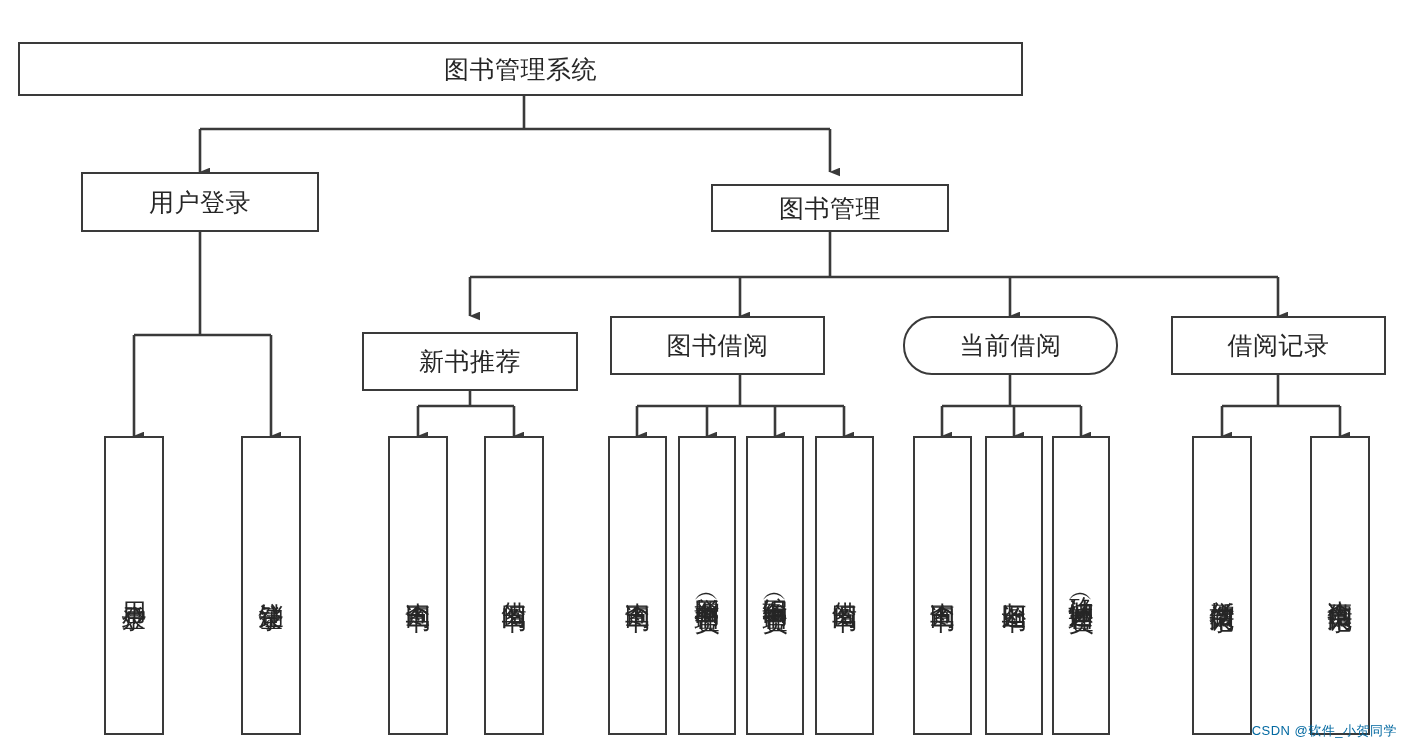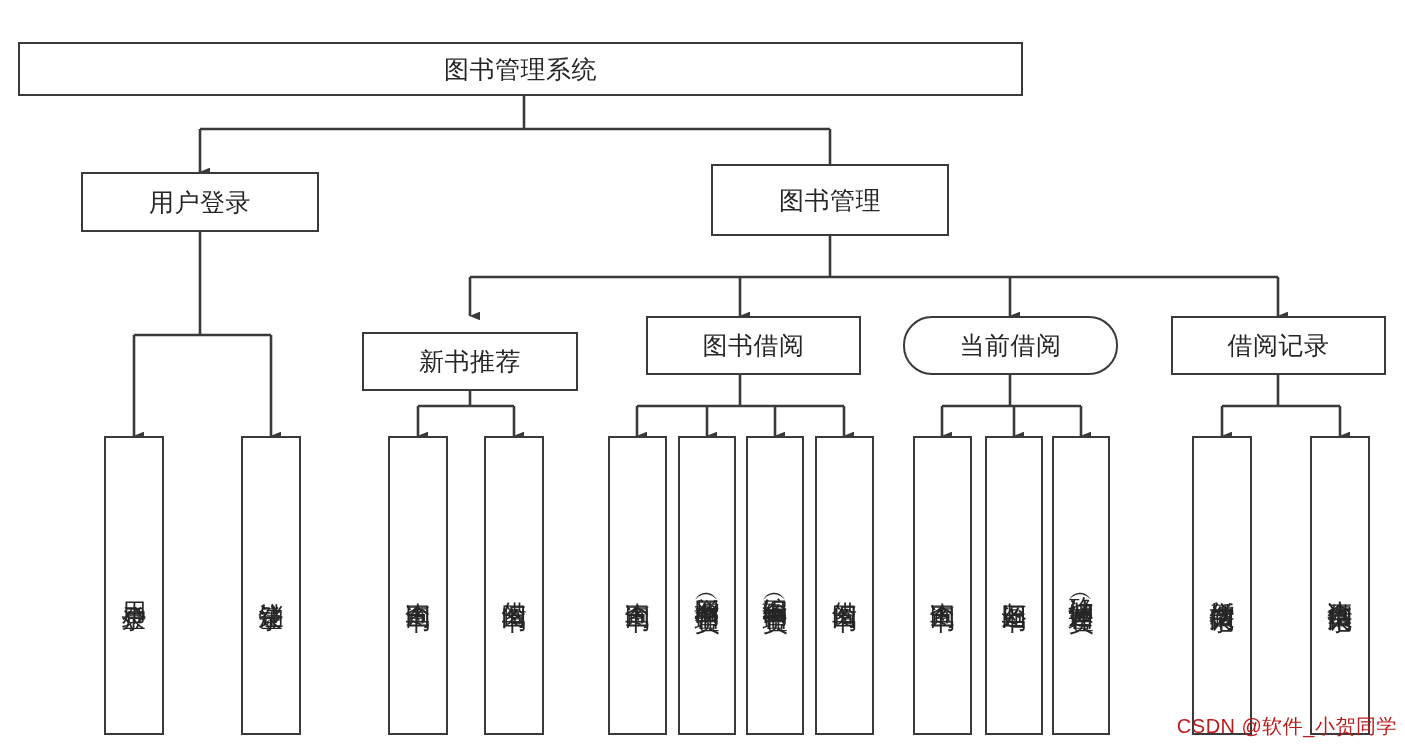--- a/index.html
+++ b/index.html
@@ -54,22 +54,22 @@
     writing-mode: vertical-rl;
     text-orientation: upright;
     font-size: 25px;
     letter-spacing: 2px;
     line-height: 1;
   }
   #watermark {
     position: absolute;
     right: 8px;
     bottom: 7px;
-    font-size: 20px;
-    color: #b91c1c;
+    font-size: 13px;
+    color: #0369a1;
     letter-spacing: 0.5px;
     z-index: 5;
     white-space: nowrap;
   }
 </style>
 </head>
 <body>
 
 <div id="canvas">
 
@@ -116,28 +116,28 @@
       </g>
   </svg>
 
   <div class="node h" style="left: 18px; top: 14px; width: 1005px; height: 54px; margin-top: 28px;">
     <span class="label">图书管理系统</span>
   </div>
 
   <div class="node h" style="left: 81px; top: 172px; width: 238px; height: 60px;">
     <span class="label">用户登录</span>
   </div>
-  <div class="node h" style="left: 711px; top: 164px; width: 238px; height: 72px;">
+  <div class="node h" style="left: 711px; top: 184px; width: 238px; height: 48px;">
     <span class="label">图书管理</span>
   </div>
 
   <div class="node h" style="left: 362px; top: 316px; width: 216px; height: 59px; margin-top: 16px;">
     <span class="label">新书推荐</span>
   </div>
-  <div class="node h" style="left: 646px; top: 316px; width: 215px; height: 59px;">
+  <div class="node h" style="left: 610px; top: 316px; width: 215px; height: 59px;">
     <span class="label">图书借阅</span>
   </div>
   <div class="node h" style="left: 903px; top: 316px; width: 215px; height: 59px; border-radius: 29px;">
     <span class="label">当前借阅</span>
   </div>
   <div class="node h" style="left: 1171px; top: 316px; width: 215px; height: 59px;">
     <span class="label">借阅记录</span>
   </div>
 
   <div class="node v" style="left: 104px; top: 436px; width: 60px; height: 299px;">

